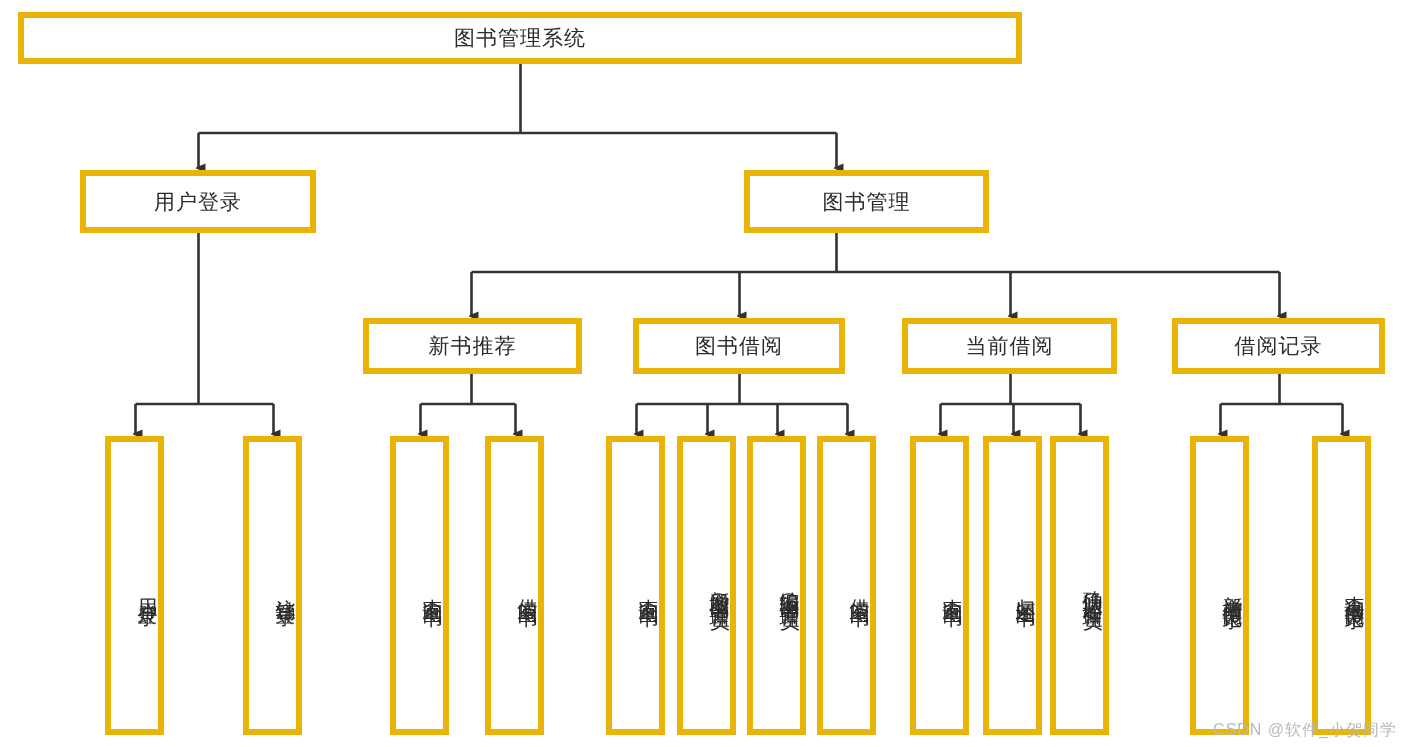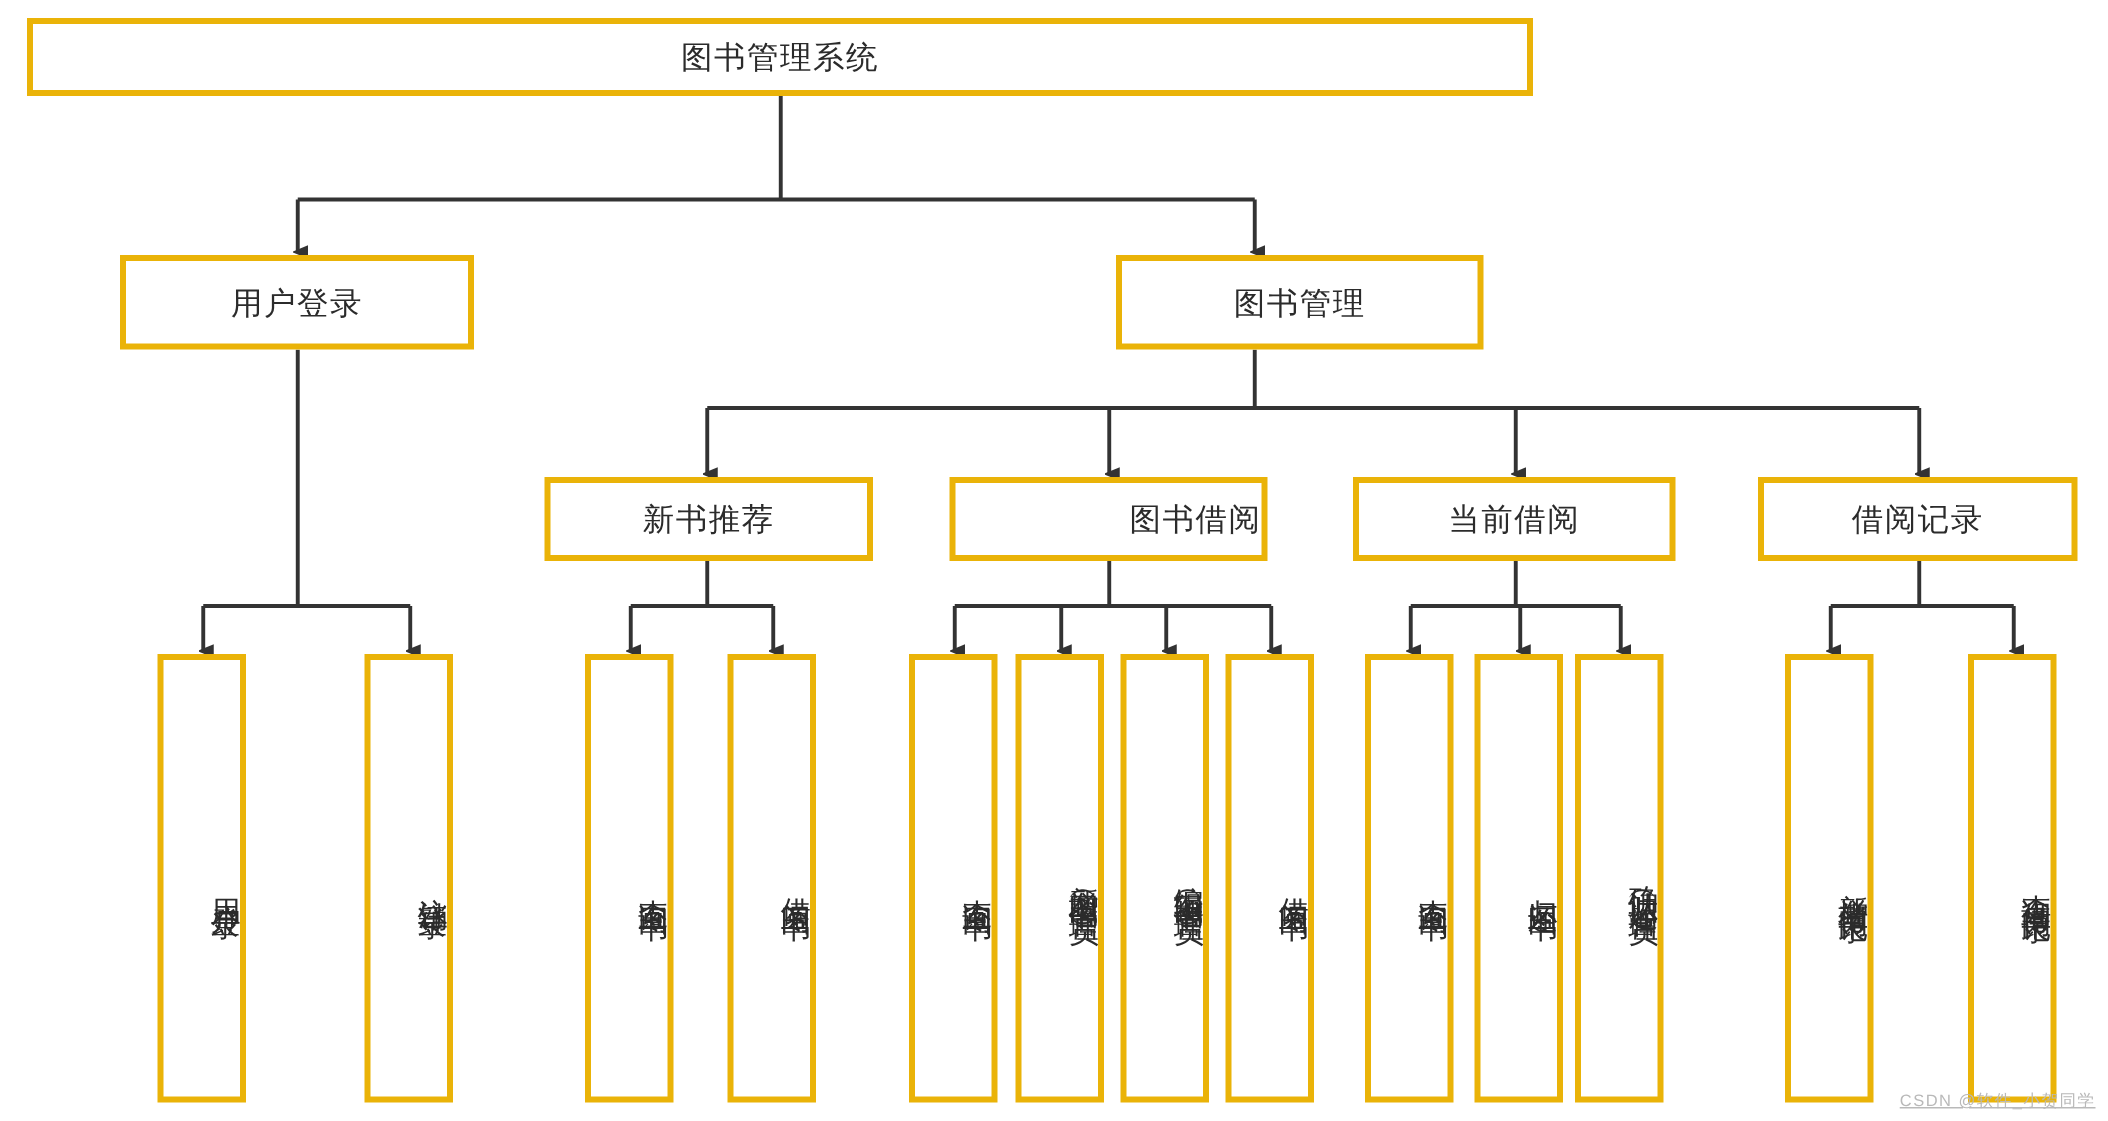--- a/index.html
+++ b/index.html
@@ -22,21 +22,21 @@
     position: absolute;
     left: 0;
     top: 0;
     width: 1405px;
     height: 747px;
     pointer-events: none;
   }
   .node {
     position: absolute;
     box-sizing: border-box;
-    border: 4px solid #eab308;
+    border: 6px solid #eab308;
     background: #ffffff;
     display: flex;
     align-items: center;
     justify-content: center;
     color: #2b2b2b;
     z-index: 2;
   }
   .node.horiz {
     font-size: 21px;
     letter-spacing: 1px;
@@ -55,26 +55,25 @@
   .node.vert > span {
     display: block;
     writing-mode: vertical-rl;
     text-orientation: upright;
     white-space: nowrap;
   }
   .watermark {
     position: absolute;
     right: 8px;
     bottom: 6px;
-    font-size: 11px;
+    font-size: 16px;
     color: #b9b9b9;
     letter-spacing: 1px;
     white-space: nowrap;
     z-index: 3;
-    text-decoration: underline;
   }
 </style>
 </head>
 <body>
 
 <div id="canvas">
   <svg id="edges" viewBox="0 0 1405 747" xmlns="http://www.w3.org/2000/svg">
     <defs>
       <marker id="arrowhead" markerWidth="10" markerHeight="10" refX="5" refY="7" orient="auto" markerUnits="userSpaceOnUse">
         <path d="M0.5,0 L9.5,0 L5,11 Z" fill="#333333"></path>
@@ -123,21 +122,21 @@
       </div>
       <div class="node horiz" style="left: 80px; top: 170px; width: 236px; height: 63px;">
         <span>用户登录</span>
       </div>
       <div class="node horiz" style="left: 713px; top: 170px; width: 245px; height: 63px; margin-left: 31px;">
         <span>图书管理</span>
       </div>
       <div class="node horiz" style="left: 363px; top: 318px; width: 219px; height: 56px;">
         <span>新书推荐</span>
       </div>
-      <div class="node horiz" style="left: 633px; top: 318px; width: 212px; height: 56px; justify-content: flex-end;">
+      <div class="node horiz" style="left: 633px; top: 318px; width: 212px; height: 56px;">
         <span>图书借阅</span>
       </div>
       <div class="node horiz" style="left: 902px; top: 318px; width: 215px; height: 56px;">
         <span>当前借阅</span>
       </div>
       <div class="node horiz" style="left: 1172px; top: 318px; width: 213px; height: 56px; font-family: Liberation Mono, monospace;">
         <span>借阅记录</span>
       </div>
       <div class="node vert" style="left: 105px; top: 436px; width: 59px; height: 299px;">
         <span>用户登录</span>

